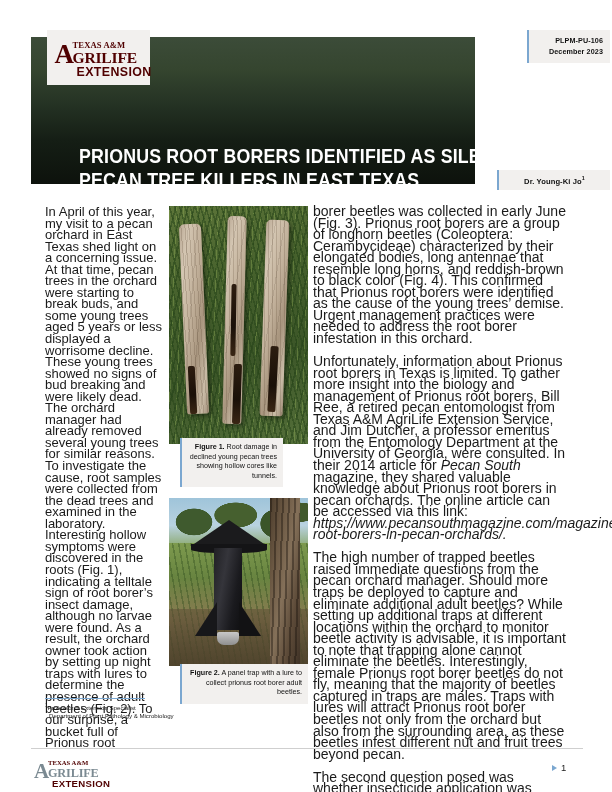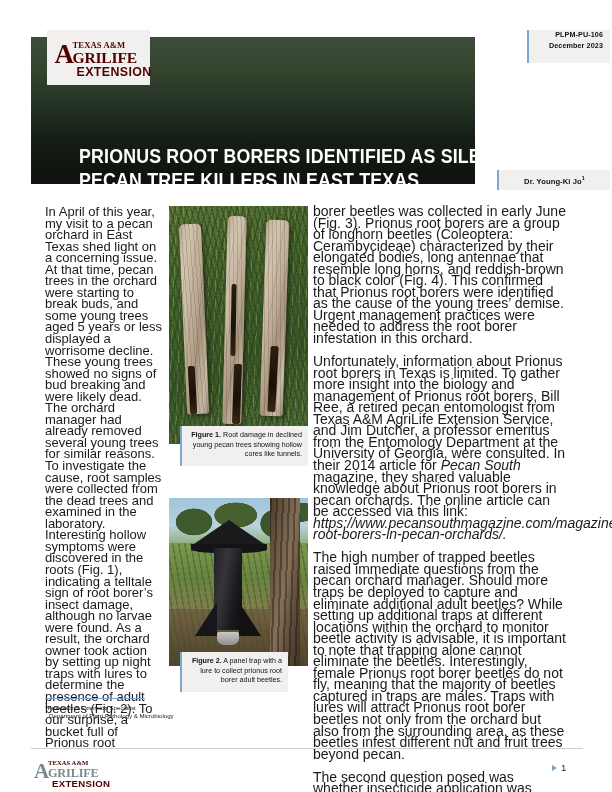--- a/index.html
+++ b/index.html
@@ -83,21 +83,21 @@
   .pub-tab {
     position: absolute;
     left: 527px; top: 30px;
     width: 83px; height: 33px;
     background: #f2f0ee;
     border-left: 2.5px solid #7ba7d0;
     z-index: 5;
     display: flex;
     flex-direction: column;
     align-items: flex-end;
-    justify-content: flex-start;
+    justify-content: center;
     padding-right: 7px;
   }
   .pub-tab span {
     font-size: 7.2px; font-weight: bold; color: #111;
     line-height: 10.5px; letter-spacing: 0.1px;
   }
 
   
   .author-tab {
     position: absolute;
@@ -167,28 +167,28 @@
     padding: 5px 6px 6px 6px;
     font-size: 7.15px;
     line-height: 9.6px;
     color: #111;
     text-align: right;
     position: relative;
   }
   .caption b { font-weight: bold; }
   .fig1-cap {
     position: absolute;
-    left: 11px; top: 220px;
+    left: 11px; top: 232px;
+    width: 103px;
+    z-index: 4;
+  }
+  .fig2-cap {
+    position: absolute;
+    left: 11px; top: 166px;
     width: 128px;
-    z-index: 4;
-  }
-  .fig2-cap {
-    position: absolute;
-    left: 11px; top: 154px;
-    width: 108px;
     z-index: 4;
     text-align: right;
   }
   .fig2-wrap { position: absolute; left: 0; top: 292px; }
 
   
   .footnote {
     position: absolute;
     left: 45px; top: 698px;
     width: 185px;

